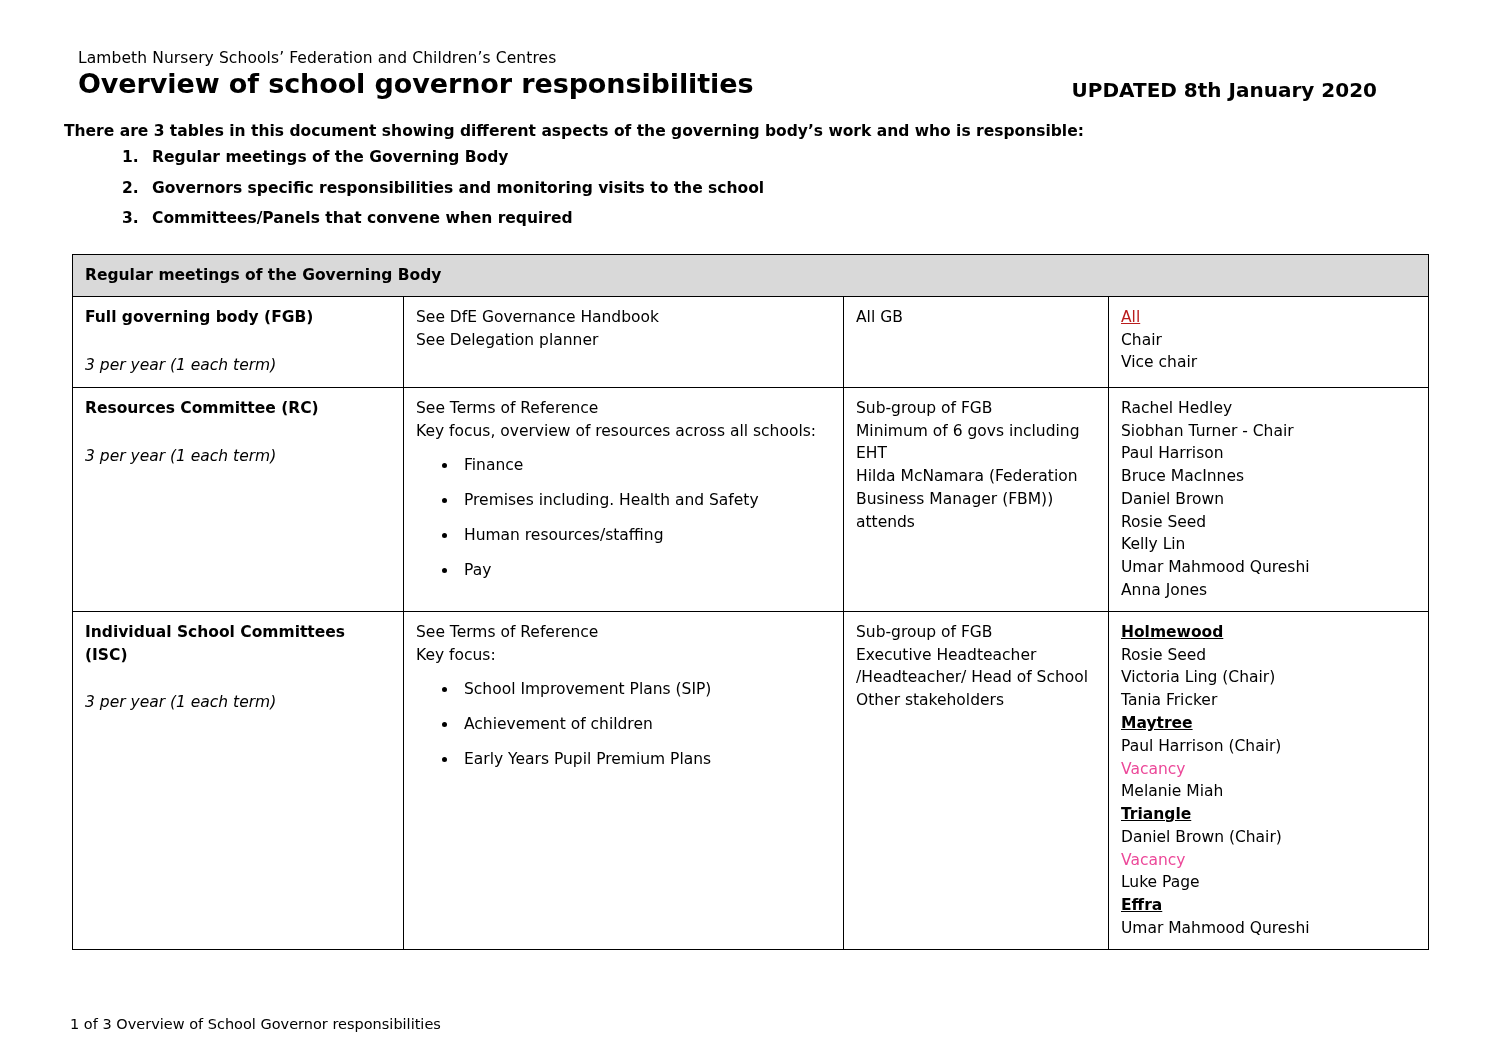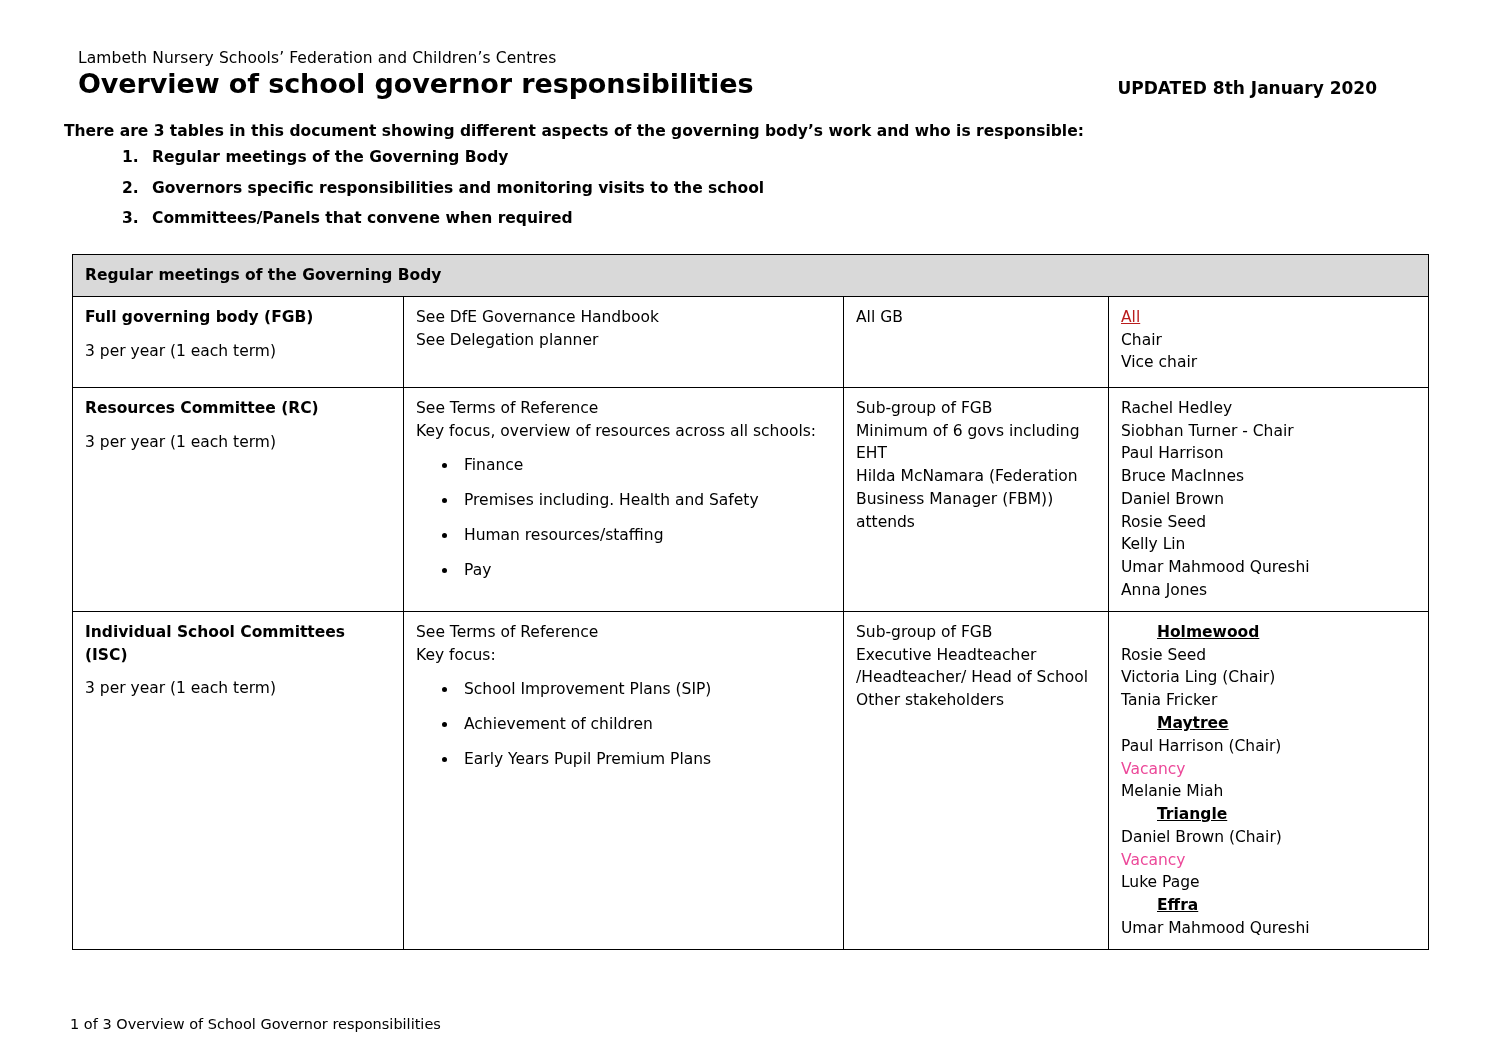--- a/index.html
+++ b/index.html
@@ -37,21 +37,21 @@
     top: 68px;
     font-size: 27px;
     font-weight: bold;
     letter-spacing: -0.1px;
     white-space: nowrap;
   }
   .updated {
     position: absolute;
     right: 122px;
     top: 78px;
-    font-size: 17px;
+    font-size: 20px;
     font-weight: bold;
     white-space: nowrap;
     text-align: right;
   }
 
   .intro {
     position: absolute;
     left: 64px;
     top: 122px;
     font-size: 15.5px;
@@ -106,21 +106,21 @@
     padding-bottom: 13px;
   }
   td.colhead {
     font-weight: bold;
     font-size: 15.5px;
     padding-top: 10px;
     padding-bottom: 11px;
   }
 
   .grp-name { font-weight: bold; }
-  .grp-freq { margin-top: 11px; }
+  .grp-freq { margin-top: 25px; font-style: italic; }
 
   .lines > div { white-space: nowrap; }
   .lines.wrap > div { white-space: normal; }
 
   ul.bul {
     margin: 0;
     padding-left: 30px;
     list-style-type: disc;
   }
   ul.bul li {
@@ -128,21 +128,20 @@
     margin: 12px;
   }
 
   a.doclink {
     color: #b91c1c;
     text-decoration: underline;
   }
   .school {
     font-weight: bold;
     text-decoration: underline;
-    margin-left: 36px;
   }
   .vacancy { color: #ec4899; }
 
   
   tr.row-fgb td { height: 72px; }
   tr.row-rc td  { height: 205px; }
   tr.row-isc td { height: 312px; }
 
   
   .footer {

